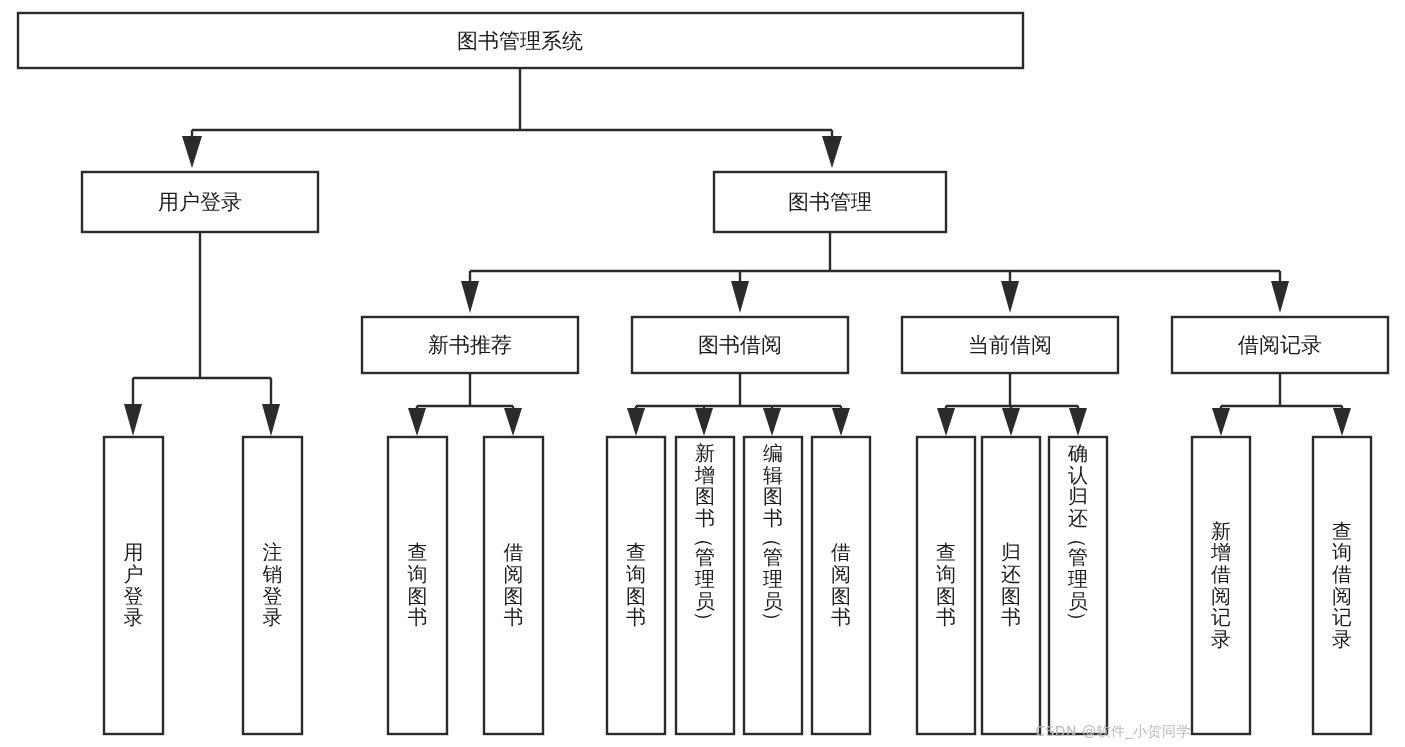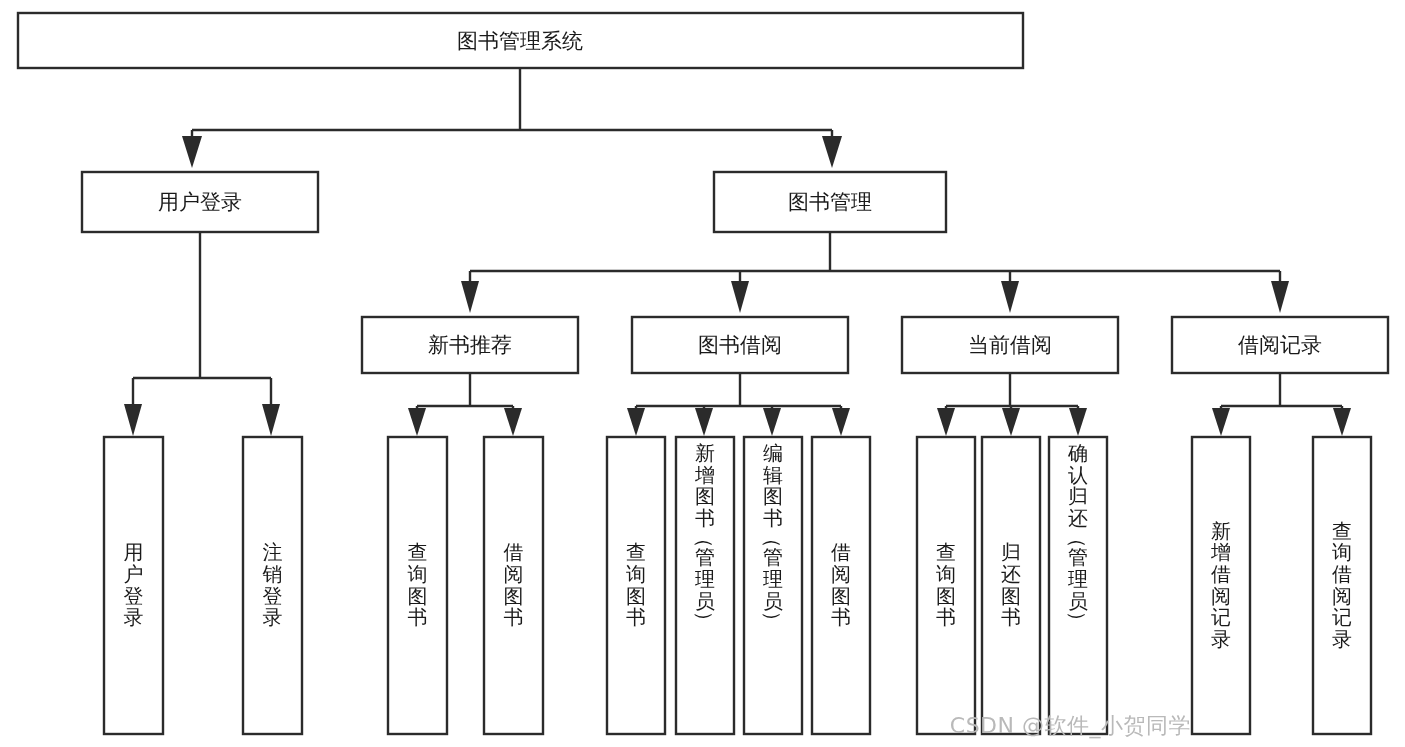--- a/index.html
+++ b/index.html
@@ -47,21 +47,21 @@
     font-family: "DejaVu Sans", "Liberation Sans", sans-serif;
     font-size: 21px;
     text-anchor: middle;
     dominant-baseline: middle;
   }
   .watermark-text {
     position: absolute;
     right: 12px;
     bottom: 6px;
     color: #b9b9b9;
-    font-size: 22px;
+    font-size: 14px;
     font-family: "DejaVu Sans", "Liberation Sans", sans-serif;
     letter-spacing: 0.5px;
     white-space: nowrap;
     pointer-events: none;
     padding-left: 24px;
   }
   .vertical-label-holder {
     position: absolute;
     display: flex;
     flex-direction: column;

